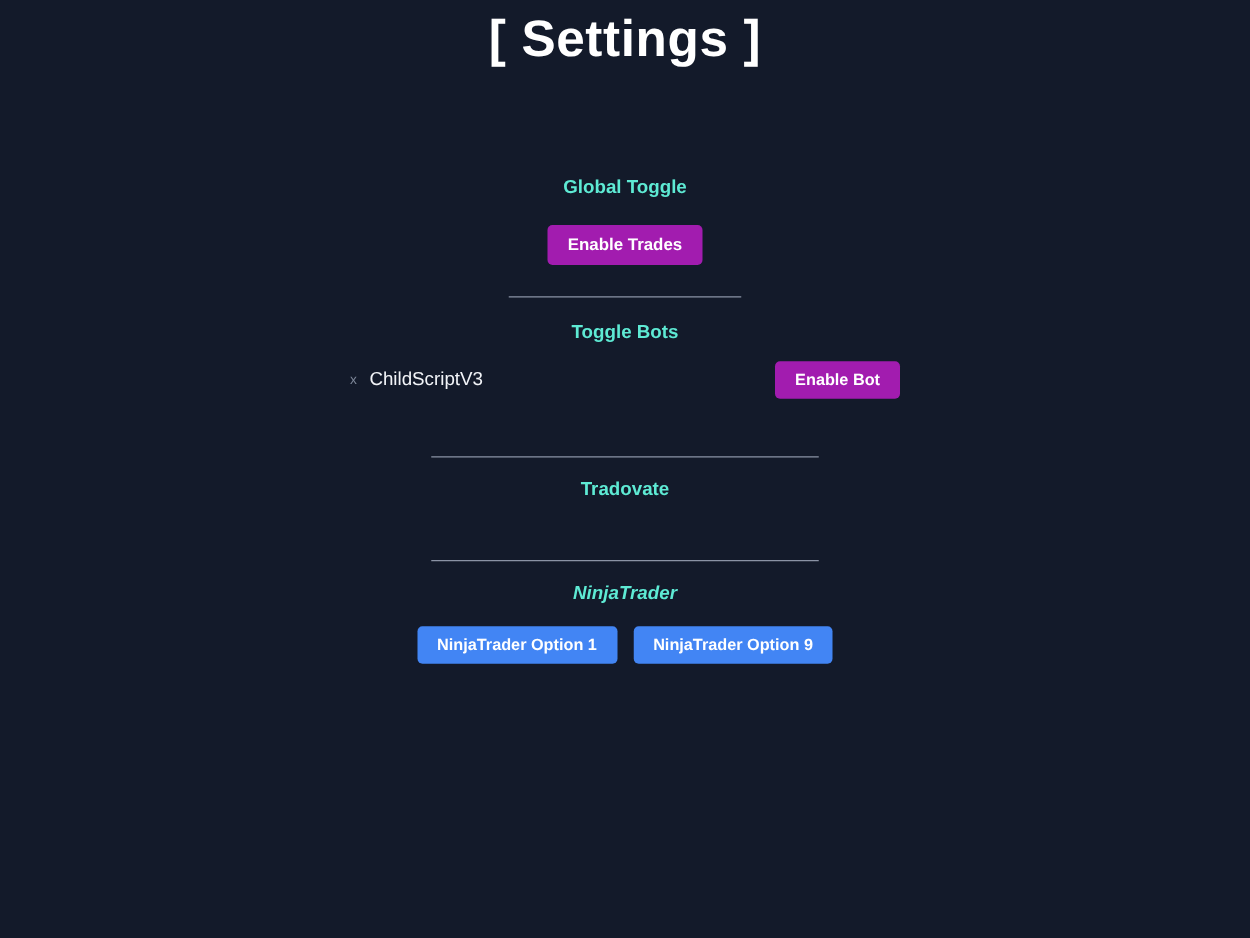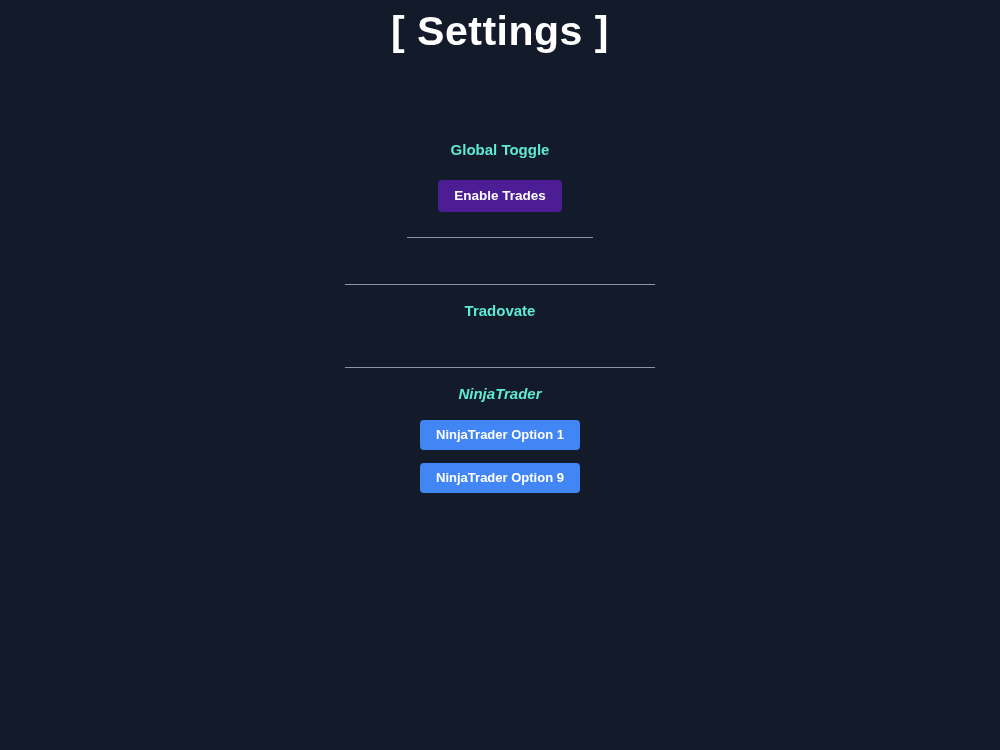--- a/index.html
+++ b/index.html
@@ -70,21 +70,21 @@
     font-weight: bold;
     color: #ffffff;
     cursor: pointer;
     padding: 0 16px;
     height: 30px;
     line-height: 30px;
     display: inline-block;
     text-align: center;
     white-space: nowrap;
   }
-  .btn-green { background: #4c1d95; }
+  .btn-green { background: #a21caf; }
   .btn-gray  { background: #6c757d; }
   .btn-blue  { background: #4285f4; }
 
   .btn-lg { height: 32px; line-height: 32px; font-size: 13.5px; }
 
   
   .global-toggle-wrap { margin-top: 85px; }
   .global-toggle-btn { margin-top: 21px; }
 
   .divider-1-wrap { margin-top: 25px; }
@@ -134,21 +134,21 @@
     align-items: center;
     gap: 12px;
     margin-top: 17px;
   }
 
   .divider-3-wrap { margin-top: 47px; }
 
   .ninja-title { margin-top: 17px; font-style: italic; }
   .ninja-stack {
     display: flex;
-    flex-direction: column;
+    flex-direction: row;
     align-items: center;
     gap: 13px;
     margin-top: 17px;
   }
 </style>
 </head>
 <body>
 
 <div class="page">
 
@@ -156,20 +156,33 @@
 
   <div class="section global-toggle-wrap">
     <h2 class="section-title">Global Toggle</h2>
     <button class="btn btn-green btn-lg global-toggle-btn">Enable Trades</button>
   </div>
 
   <div class="divider-1-wrap">
     <hr class="divider short">
   </div>
 
+  <div class="section">
+    <h2 class="section-title bots-title">Toggle Bots</h2>
+
+    <div class="bot-list">
+      <div class="bot-row">
+        <div class="bot-left">
+          <span class="bot-remove">x</span>
+          <span class="bot-name">ChildScriptV3</span>
+        </div>
+        <button class="btn btn-green">Enable Bot</button>
+      </div>
+    </div>
+  </div>
 
   <div class="divider-2-wrap">
     <hr class="divider long">
   </div>
 
   <div class="section">
     <h2 class="section-title tradovate-title">Tradovate</h2>
   </div>
 
   <div class="divider-3-wrap">

